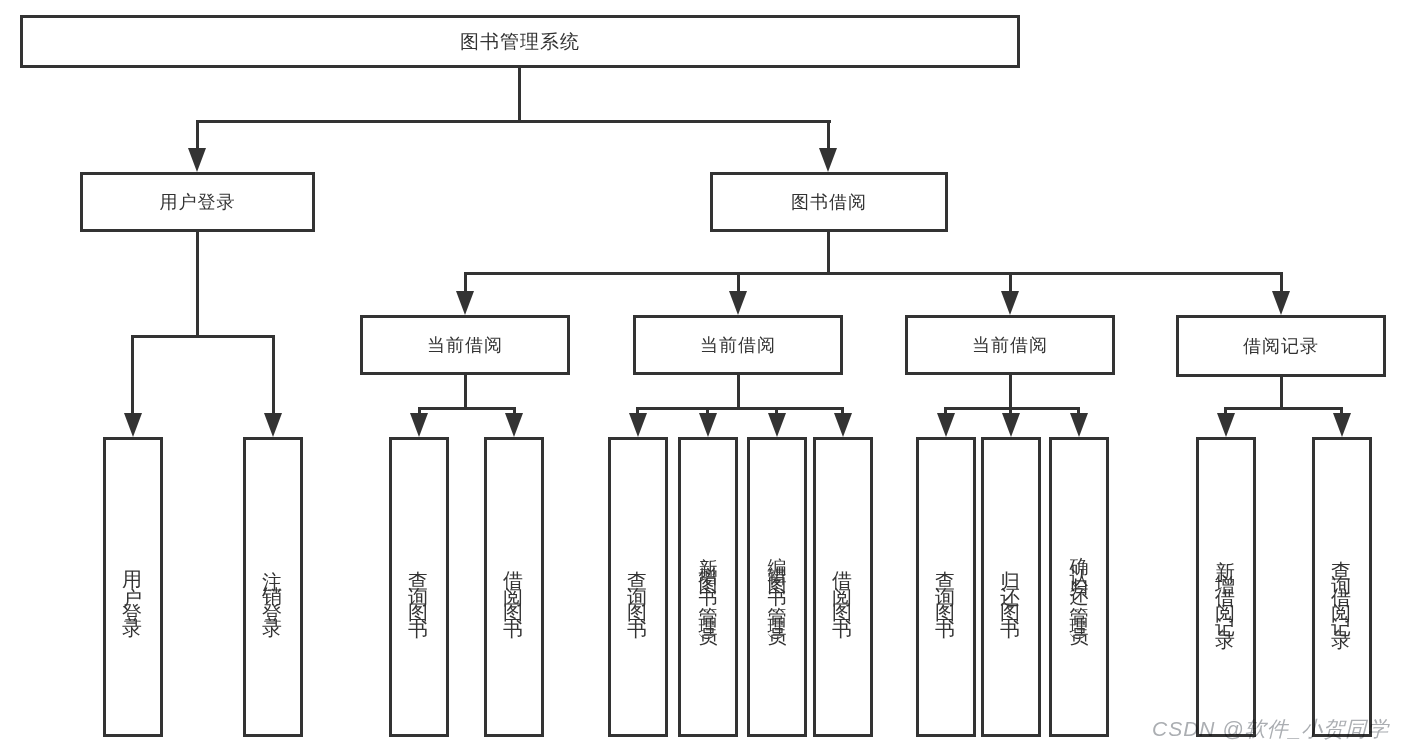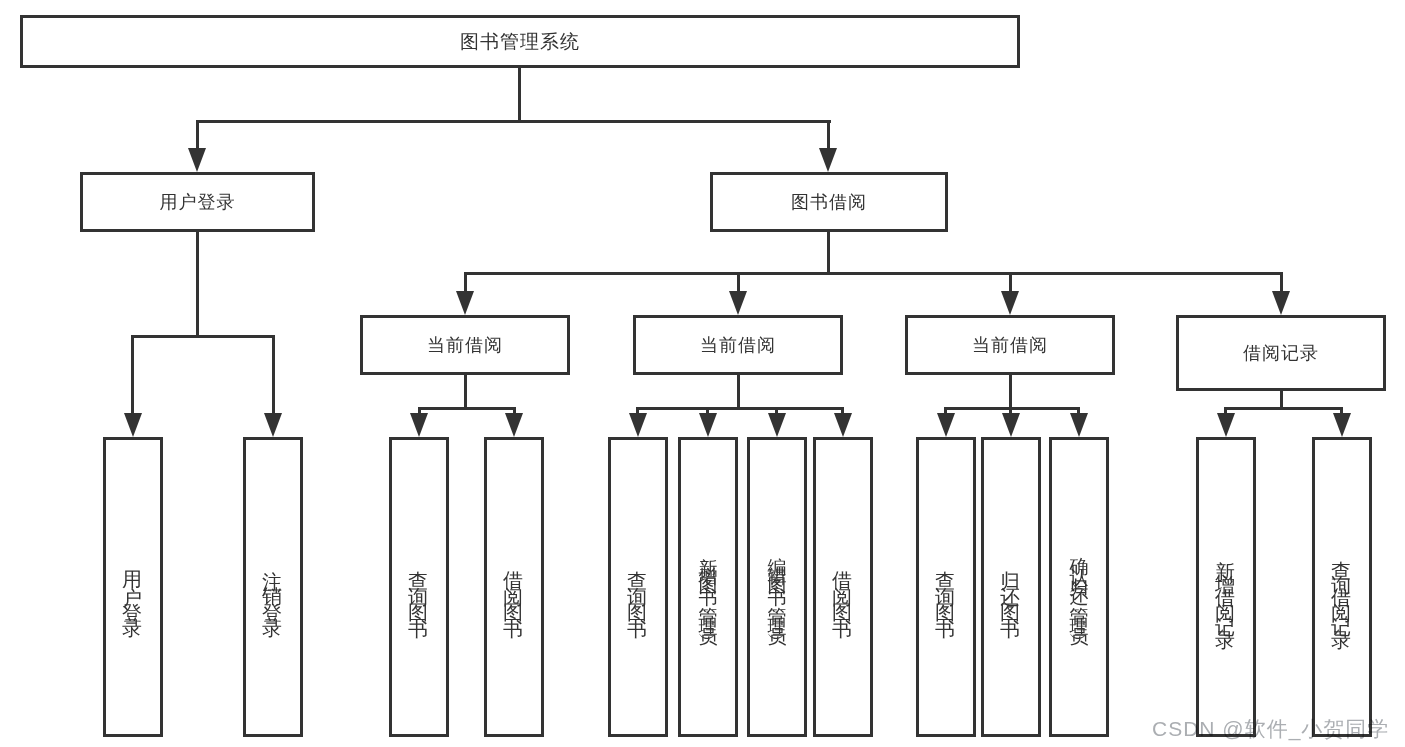--- a/index.html
+++ b/index.html
@@ -52,20 +52,21 @@
   }
   .watermark{
     position:absolute;
     left:1152px;top:715px;
     font-size:21px;
     color:var(--watermark);
     letter-spacing:1px;
     mix-blend-mode:multiply;
     z-index:3;
     white-space:nowrap;
+    font-style:italic;
   }
 </style>
 </head>
 <body>
 
 <div class="stage">
 
   <div class="box root" style="left:20px;top:15px;width:1000px;height:53px">
     <span>图书管理系统</span>
   </div>
@@ -104,21 +105,21 @@
 
   <div class="box" style="left:360px;top:315px;width:210px;height:60px">
     <span>当前借阅</span>
   </div>
   <div class="box" style="left:633px;top:315px;width:210px;height:60px">
     <span>当前借阅</span>
   </div>
   <div class="box" style="left:905px;top:315px;width:210px;height:60px">
     <span>当前借阅</span>
   </div>
-  <div class="box" style="left:1176px;top:315px;width:210px;height:76px">
+  <div class="box" style="left:1176px;top:315px;width:210px;height:62px">
     <span>借阅记录</span>
   </div>
 
   <div class="vline" style="left:464px;top:375px;height:32px"></div>
   <div class="hline" style="left:418px;top:407px;width:98px"></div>
   <div class="vline" style="left:418px;top:407px;height:6px"></div>
   <div class="vline" style="left:513px;top:407px;height:6px"></div>
   <div class="arrow" style="left:410px;top:413px"></div>
   <div class="arrow" style="left:505px;top:413px"></div>
 

